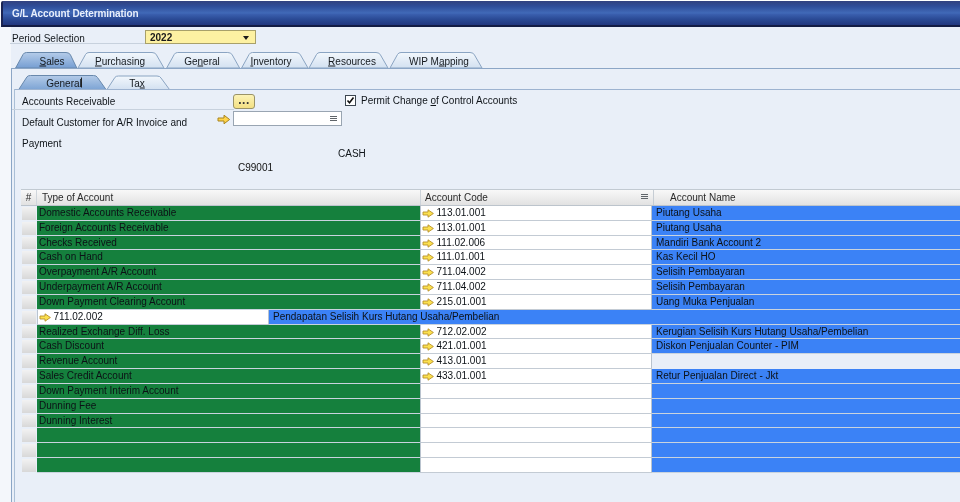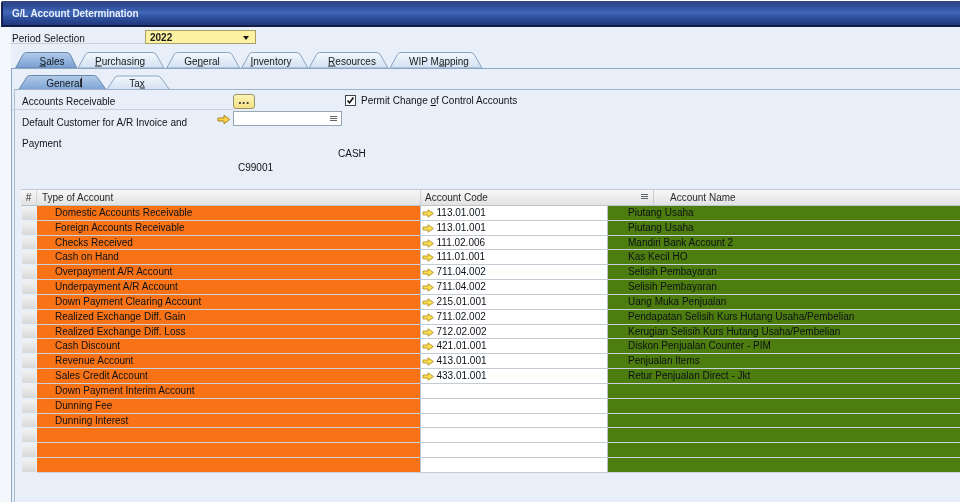--- a/index.html
+++ b/index.html
@@ -44,24 +44,24 @@
 .input { left:233px; top:111px; width:109px; height:15px; background:#fff; border:1px solid #99a5b2; }
 .input .txt { position:absolute; left:4px; top:2px; font-size:10px; color:#111;margin-top:48px; }
 .cash { left:338px; top:113px; font-size:10px; color:#10151a;margin-top:35px; }
 
 
 .tbl { left:21px; top:189px; width:939px; }
 .thead { display:flex; height:17px; background:linear-gradient(180deg,#f8f8f8,#e2e2e2); border-top:1px solid #c2cad2; border-bottom:1px solid #bcc4cc; font-size:10px; color:#2a2a2a; }
 .trow { display:flex; height:14.84px; }
 .c0 { width:16px; position:relative; }
 .c0 .pad { position:absolute; left:1px; top:1px; right:1px; bottom:1px; background:linear-gradient(180deg,#f2f2f2,#d8d8d8); }
-.c1 { width:383px; background:#f97316; border-bottom:1px solid #c9d3de; padding-left:18px; font-size:10px; line-height:14px; color:#0c1116; white-space:nowrap; overflow:hidden; }
-.c2 { width:188px; background:#ffffff; border-left:1px solid #b9c3ce; border-right:1px solid #b9c3ce; border-bottom:1px solid #c3cbd4; position:relative; font-size:10px; line-height:14px; color:#0c1116; }
+.c1 { width:383px; background:#15803d; border-bottom:1px solid #c9d3de; padding-left:2px; font-size:10px; line-height:14px; color:#0c1116; white-space:nowrap; overflow:hidden; }
+.c2 { width:232px; background:#ffffff; border-left:1px solid #b9c3ce; border-right:1px solid #b9c3ce; border-bottom:1px solid #c3cbd4; position:relative; font-size:10px; line-height:14px; color:#0c1116; }
 .c2 .code { position:absolute; left:15.5px; top:0; }
-.c3 { flex:1; background:#4d7c0f; border-bottom:1px solid #c9d3de; padding-left:20px; font-size:10px; line-height:14px; color:#0c1116; white-space:nowrap; overflow:hidden; }
+.c3 { flex:1; background:#3b82f6; border-bottom:1px solid #c9d3de; padding-left:4px; font-size:10px; line-height:14px; color:#0c1116; white-space:nowrap; overflow:hidden; }
 .h0 { width:16px; text-align:center; line-height:16px; border-right:1px solid #d0d6dc; }
 .h1 { width:383px; padding-left:5px; line-height:16px; }
 .h2 { width:233px; padding-left:4px; line-height:16px; position:relative; border-left:1px solid #ccd3da; }
 .h3 { flex:1; padding-left:16px; line-height:16px; border-left:1px solid #c6cdd4; }
 .arrow { position:absolute; left:0.5px; top:3px; }
 .hamb { width:7px; height:7px; position:absolute; right:5px; top:4px; }
 .hamb div { height:1px; background:#60656a; margin-bottom:1px; }
 </style>
 </head>
 <body>
@@ -250,21 +250,20 @@
           <path d="M1,3 L6,3 L6,0.8 L11.4,4.5 L6,8.2 L6,6 L1,6 Z" fill="#fbe04e" stroke="#b8912a" stroke-width="0.9"></path>
         </svg>
         <span class="code">215.01.001</span>
       </div>
       <div class="c3">Uang Muka Penjualan</div>
     </div>
 <div class="trow">
       <div class="c0">
         <div class="pad"></div>
       </div>
-      <div class="c1">Realized Exchange Diff. Gain</div>
       <div class="c2">
         <svg class="arrow" width="13" height="9">
           <path d="M1,3 L6,3 L6,0.8 L11.4,4.5 L6,8.2 L6,6 L1,6 Z" fill="#fbe04e" stroke="#b8912a" stroke-width="0.9"></path>
         </svg>
         <span class="code">711.02.002</span>
       </div>
       <div class="c3">Pendapatan Selisih Kurs Hutang Usaha/Pembelian</div>
     </div>
 <div class="trow">
       <div class="c0">
@@ -296,21 +295,20 @@
       <div class="c0">
         <div class="pad"></div>
       </div>
       <div class="c1">Revenue Account</div>
       <div class="c2">
         <svg class="arrow" width="13" height="9">
           <path d="M1,3 L6,3 L6,0.8 L11.4,4.5 L6,8.2 L6,6 L1,6 Z" fill="#fbe04e" stroke="#b8912a" stroke-width="0.9"></path>
         </svg>
         <span class="code">413.01.001</span>
       </div>
-      <div class="c3">Penjualan Items</div>
     </div>
 <div class="trow">
       <div class="c0">
         <div class="pad"></div>
       </div>
       <div class="c1">Sales Credit Account</div>
       <div class="c2">
         <svg class="arrow" width="13" height="9">
           <path d="M1,3 L6,3 L6,0.8 L11.4,4.5 L6,8.2 L6,6 L1,6 Z" fill="#fbe04e" stroke="#b8912a" stroke-width="0.9"></path>
         </svg>

